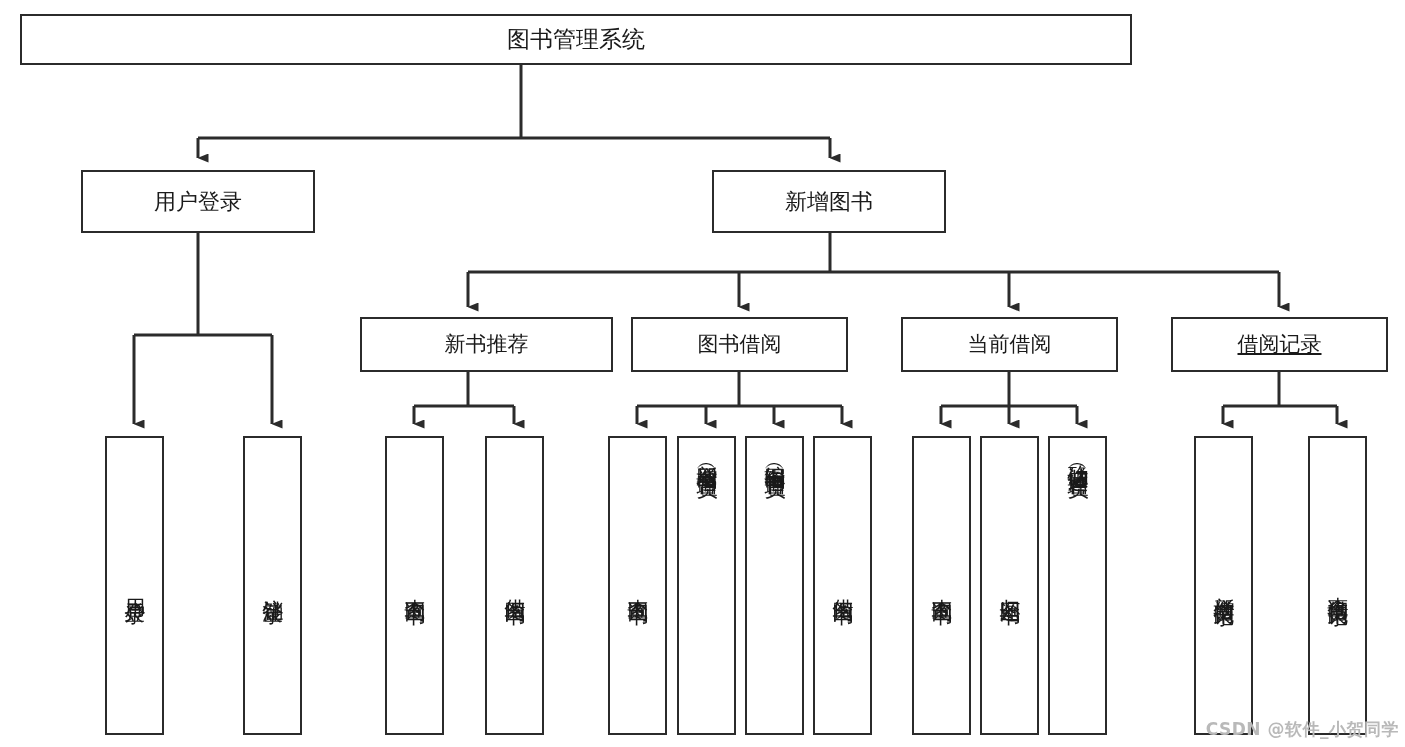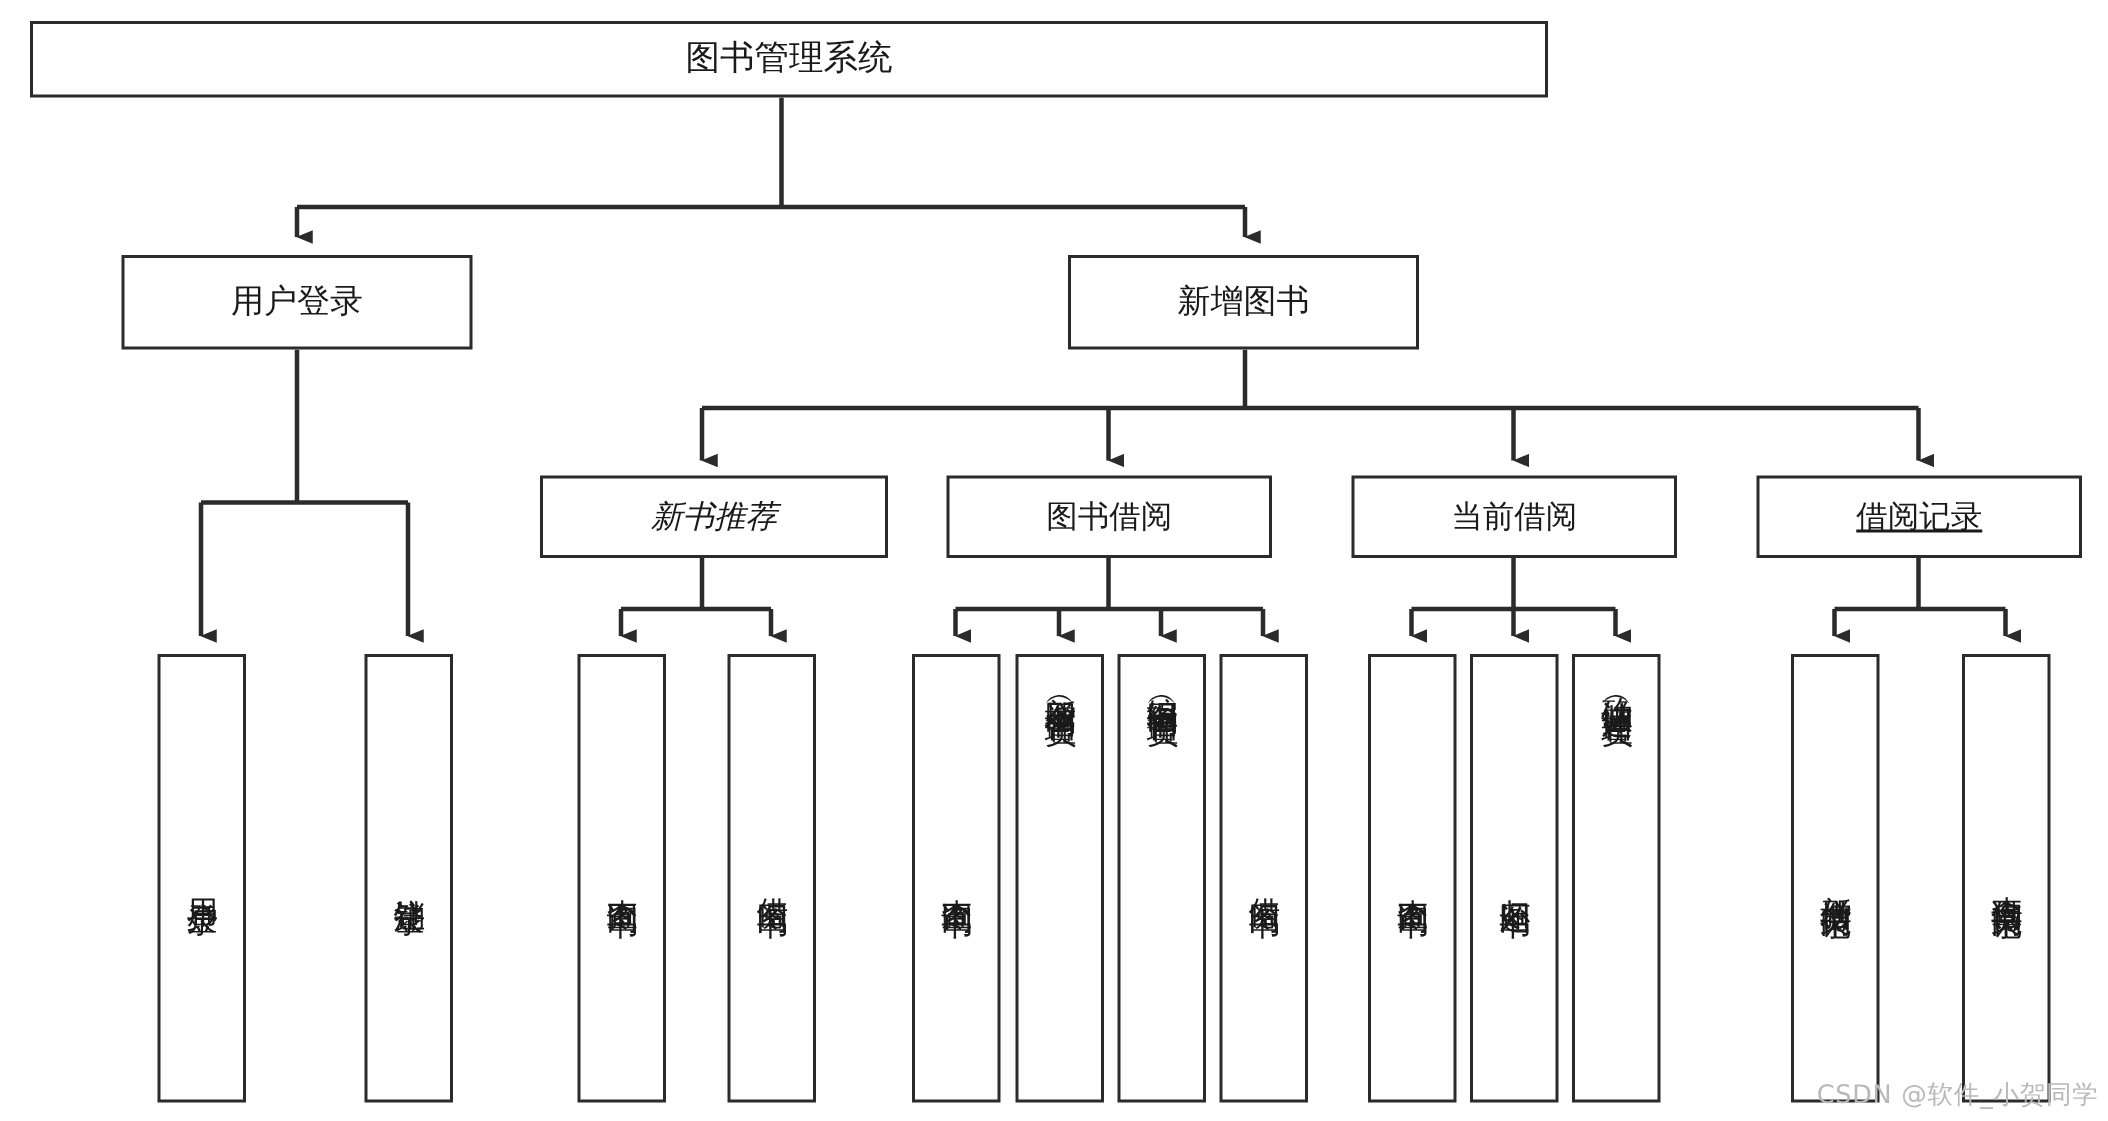--- a/index.html
+++ b/index.html
@@ -72,20 +72,21 @@
   }
   #watermark {
     position: absolute;
     right: 6px;
     bottom: 6px;
     font-size: 17px;
     color: #b9b9b9;
     letter-spacing: 0.5px;
     user-select: none;
     white-space: nowrap;
+    font-weight: bold;
   }
 </style>
 </head>
 <body>
 
 <div id="diagram-root">
 
   <svg id="diagram-svg" viewBox="0 0 1405 747" xmlns="http://www.w3.org/2000/svg">
     <defs>
       <marker id="arrowhead" markerWidth="9" markerHeight="11" refX="4.5" refY="10.5" orient="auto" markerUnits="userSpaceOnUse">
@@ -130,33 +131,33 @@
       <line x1="1009" y1="406" x2="1009" y2="424" marker-end="url(#arrowhead)"></line>
       <line x1="1077" y1="406" x2="1077" y2="424" marker-end="url(#arrowhead)"></line>
 
       <line x1="1279" y1="372" x2="1279" y2="406"></line>
       <line x1="1223" y1="406" x2="1337" y2="406"></line>
       <line x1="1223" y1="406" x2="1223" y2="424" marker-end="url(#arrowhead)"></line>
       <line x1="1337" y1="406" x2="1337" y2="424" marker-end="url(#arrowhead)"></line>
     </g>
   </svg>
 
-  <div class="node root" style="left:20px; top:14px; width:1012px; height:51px;">
+  <div class="node root" style="left:20px; top:14px; width:1112px; height:51px;">
     <span class="node-label">图书管理系统</span>
   </div>
 
   <div class="node level2" style="left:81px; top:170px; width:234px; height:63px;">
     <span class="node-label">用户登录</span>
   </div>
 
   <div class="node level2" style="left:712px; top:170px; width:234px; height:63px;">
     <span class="node-label">新增图书</span>
   </div>
 
-  <div class="node level3" style="left:360px; top:317px; width:232px; height:55px;font-style:italic;">
+  <div class="node level3" style="left:360px; top:317px; width:253px; height:55px;">
     <span class="node-label">新书推荐</span>
   </div>
 
   <div class="node level3" style="left:901px; top:317px; width:217px; height:55px;">
     <span class="node-label">当前借阅</span>
   </div>
 
   <div class="node level3" style="left:631px; top:317px; width:217px; height:55px;">
     <span class="node-label">图书借阅</span>
   </div>

